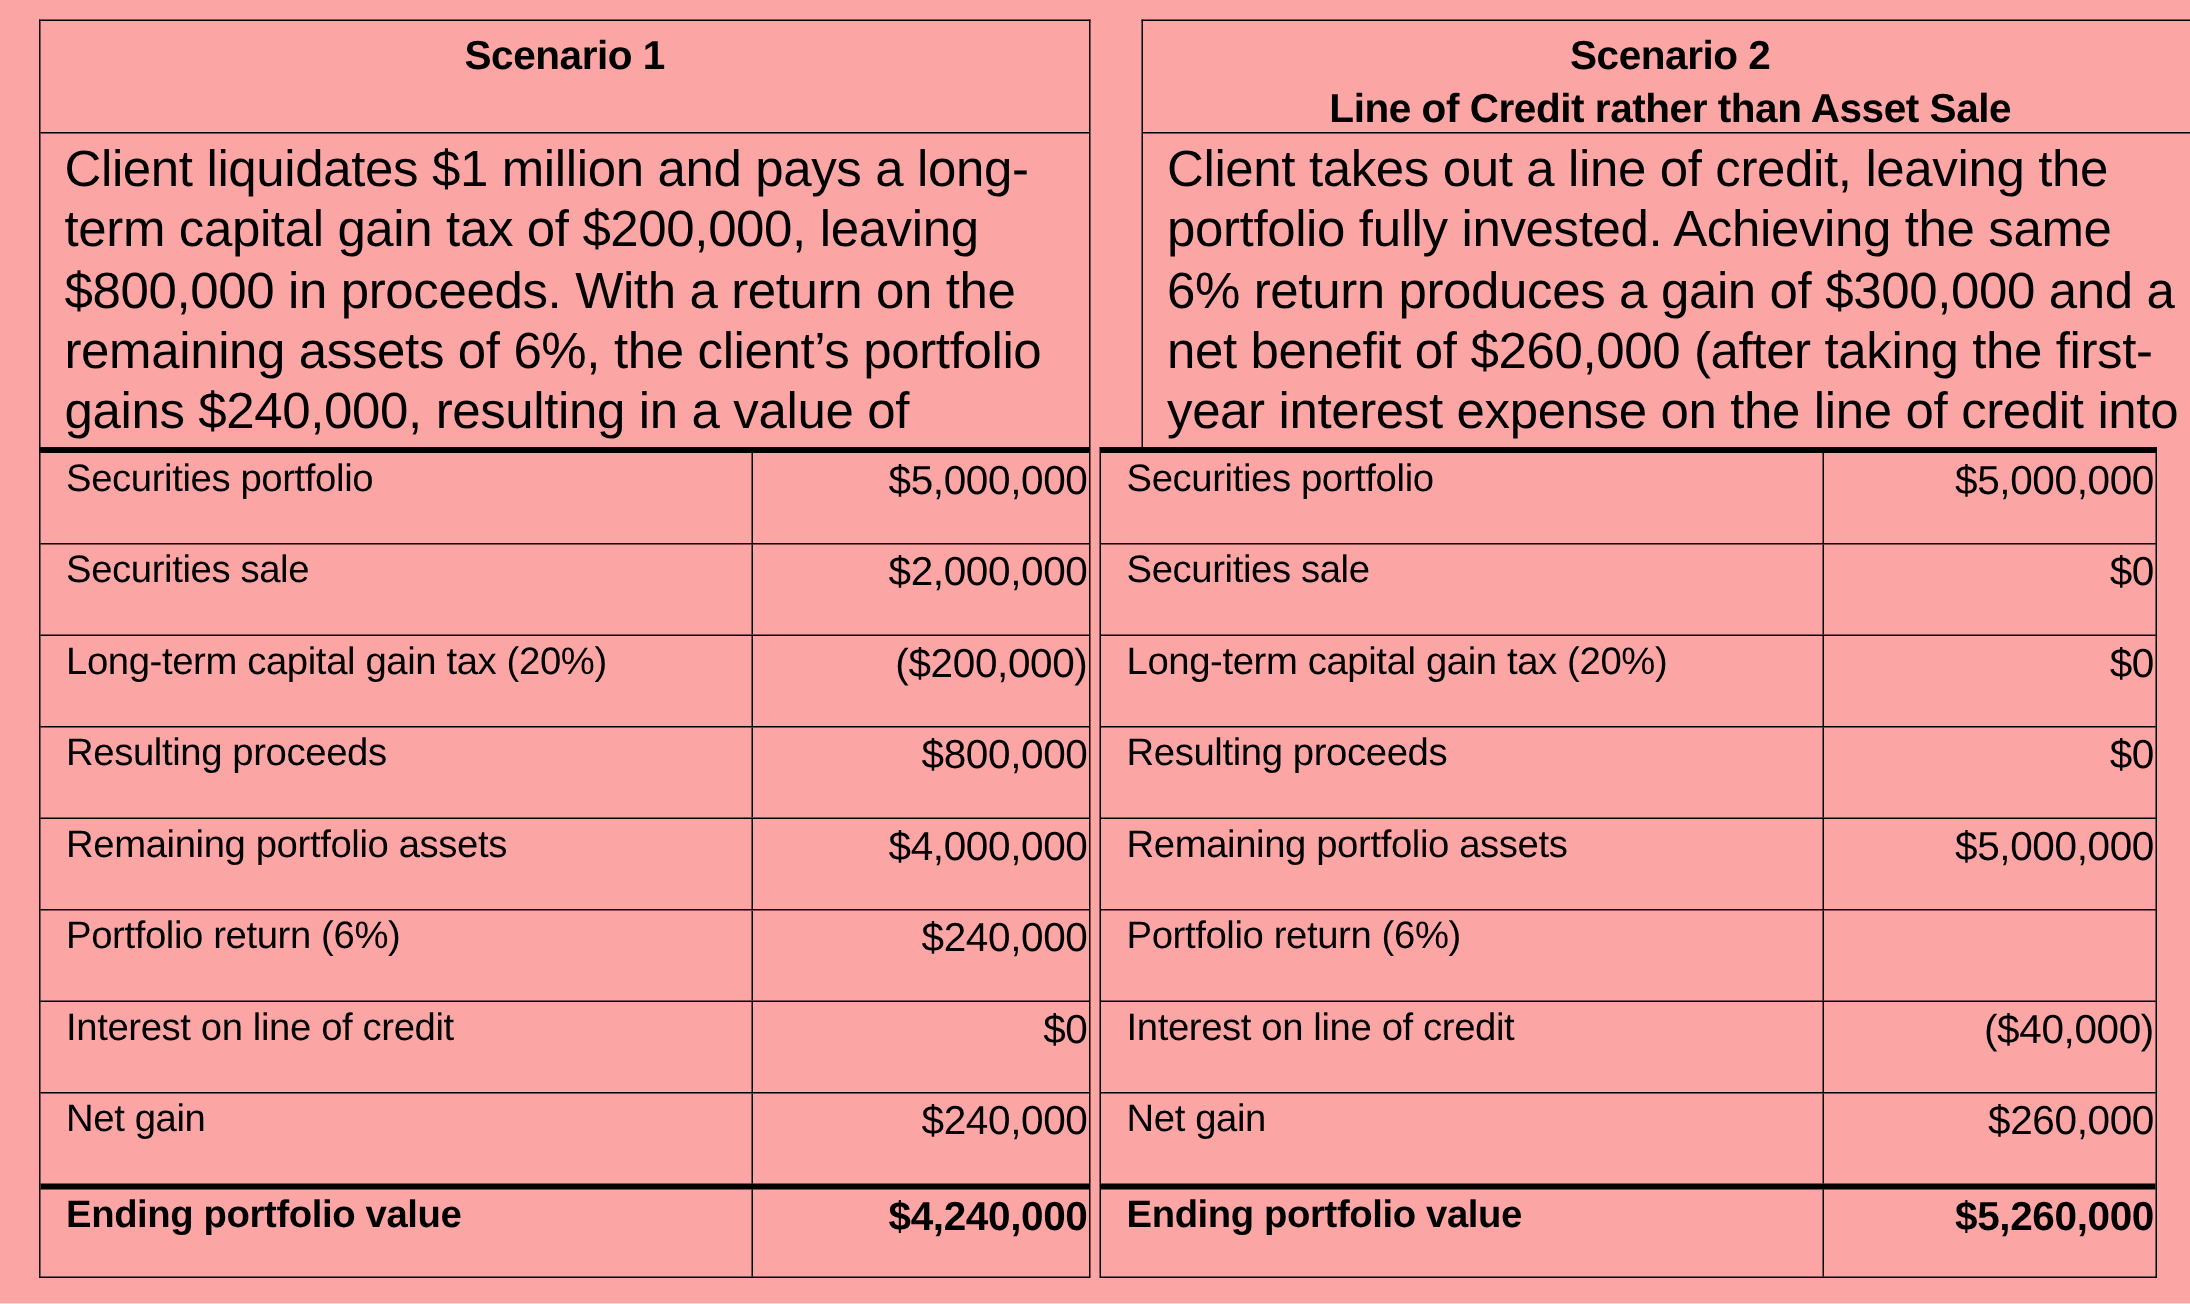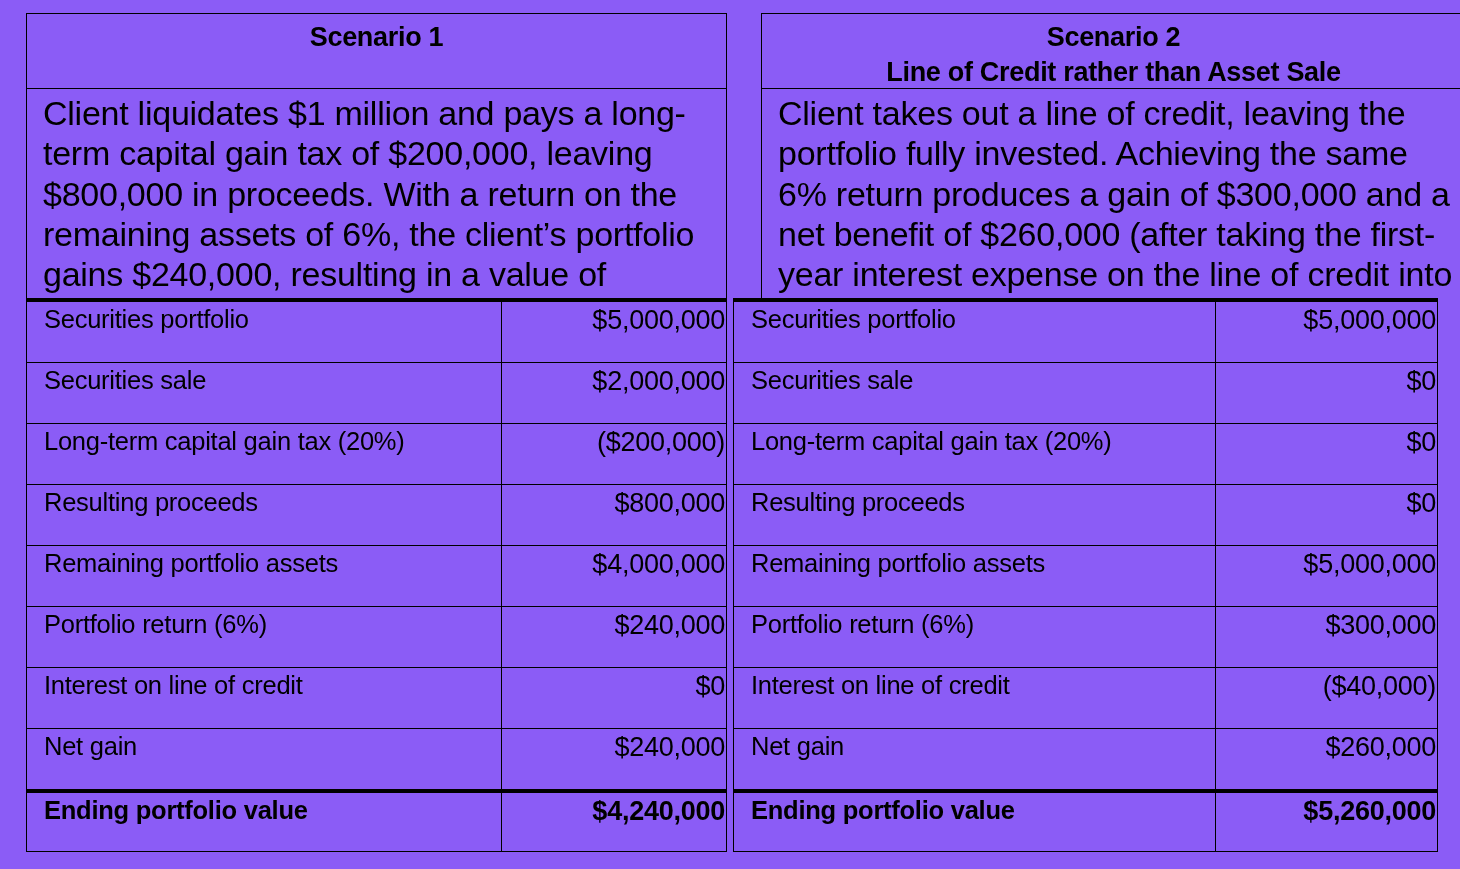--- a/index.html
+++ b/index.html
@@ -12,21 +12,21 @@
     height: 869px;
     font-family: "Liberation Sans", sans-serif;
     color: #000000;
     overflow: hidden;
   }
 
   #page {
     position: relative;
     width: 1460px;
     height: 869px;
-    background: #8b5cf6;
+    background: #fca5a5;
     text-decoration: underline;
   }
 
   
   .scenarios {
     position: absolute;
     left: 26px;
     top: 13px;
     width: 1412px;
     display: flex;
@@ -203,21 +203,20 @@
         <div class="row">
           <div class="cell-label">Resulting proceeds</div>
           <div class="cell-value">$0</div>
         </div>
         <div class="row">
           <div class="cell-label">Remaining portfolio assets</div>
           <div class="cell-value">$5,000,000</div>
         </div>
         <div class="row">
           <div class="cell-label">Portfolio return (6%)</div>
-          <div class="cell-value">$300,000</div>
         </div>
         <div class="row">
           <div class="cell-label">Interest on line of credit</div>
           <div class="cell-value">($40,000)</div>
         </div>
         <div class="row">
           <div class="cell-label">Net gain</div>
           <div class="cell-value">$260,000</div>
         </div>
         <div class="row total">

